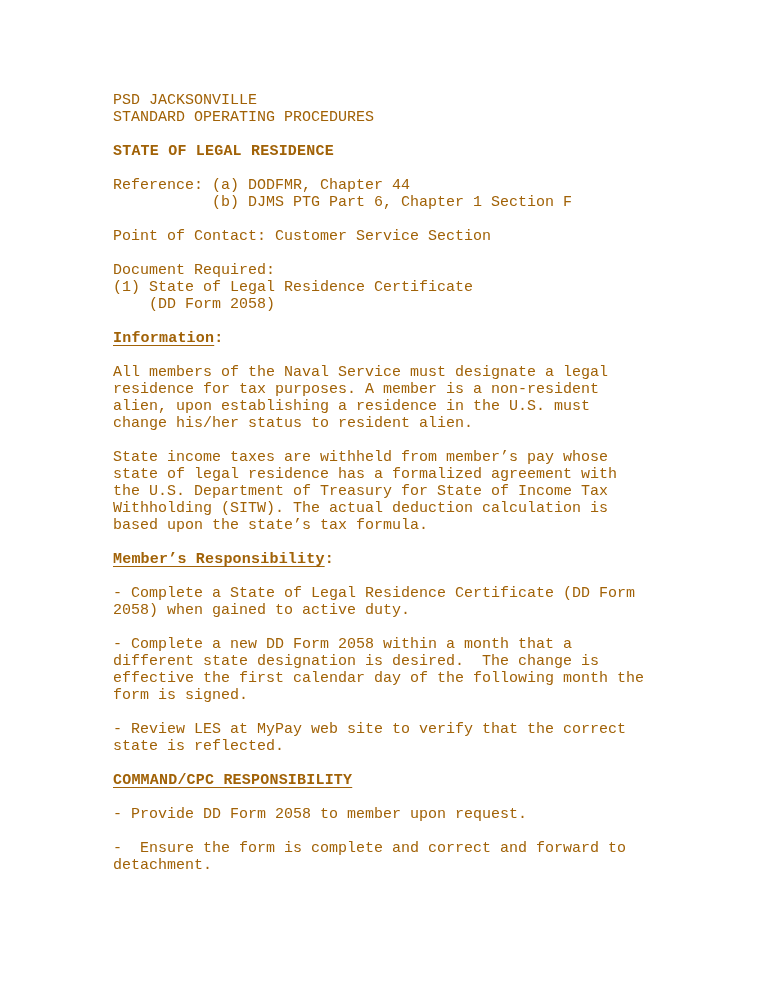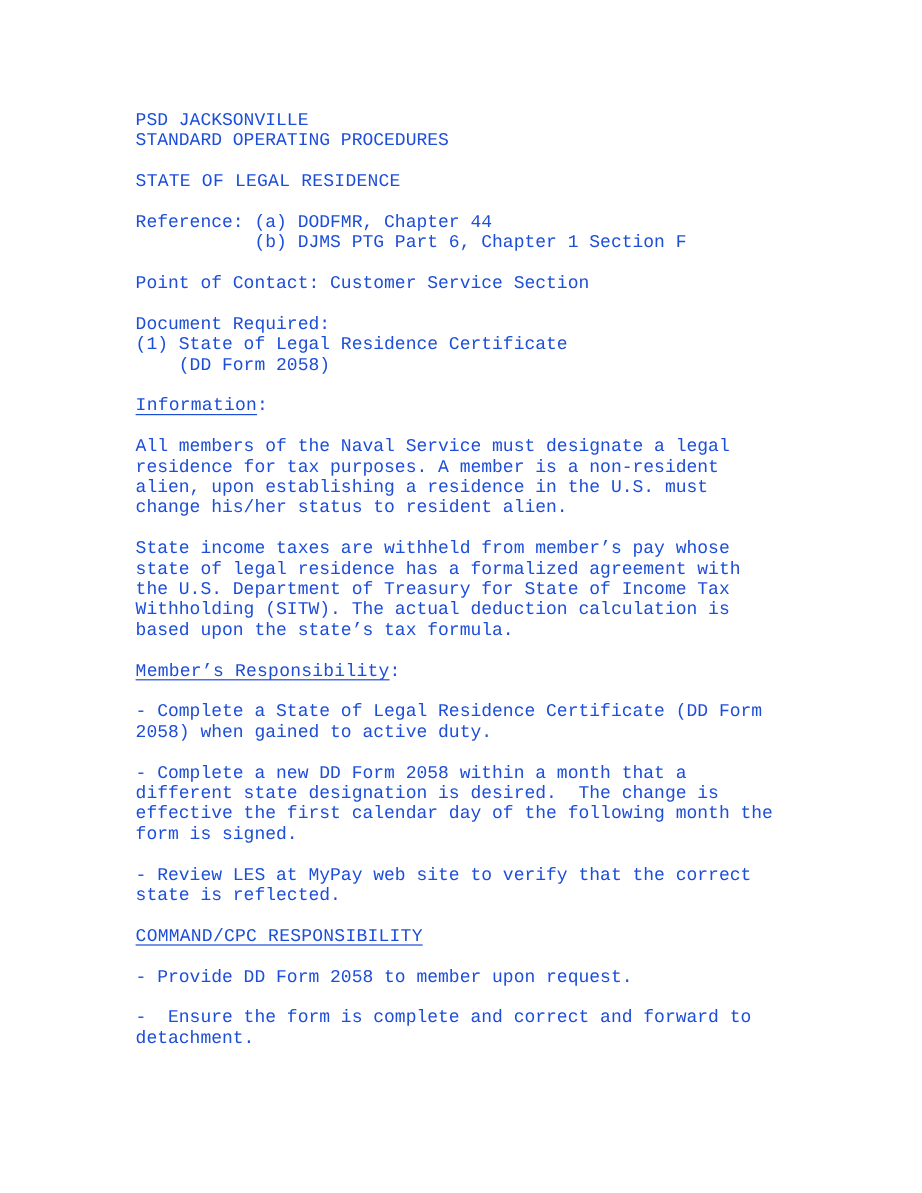--- a/index.html
+++ b/index.html
@@ -13,29 +13,29 @@
     position: relative;
     font-family: "Liberation Mono", "DejaVu Sans Mono", monospace;
     overflow: hidden;
   }
   .doc-page {
     position: absolute;
     left: 113px;
     top: 92px;
     font-size: 15px;
     line-height: 17px;
-    color: #1d4ed8;
+    color: #a16207;
     white-space: pre;
   }
   .line {
     height: 17px;
     white-space: pre;
   }
   .b {
-    font-weight: normal;
+    font-weight: bold;
     letter-spacing: 0.2px;
     margin-top: 26px;
   }
   .u {
     text-decoration: underline;
     text-decoration-thickness: 1px;
     text-underline-offset: 3px;
   }
 </style>
 </head>

